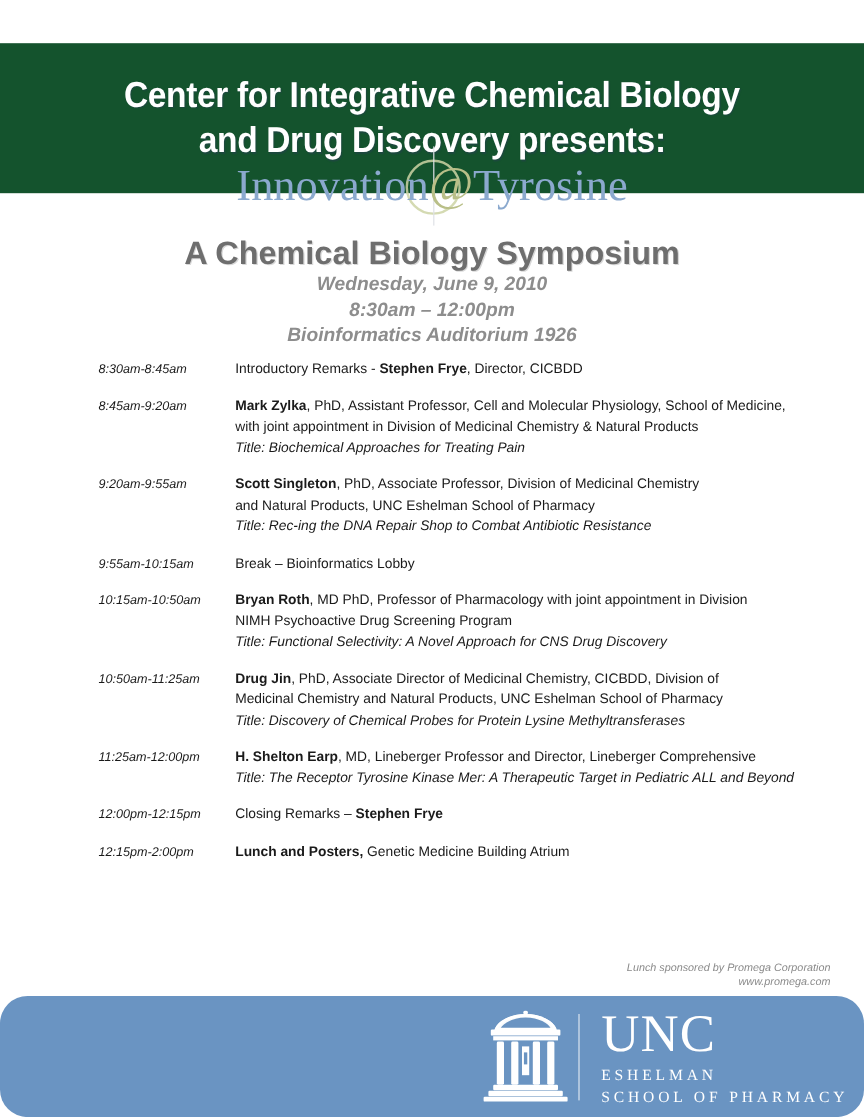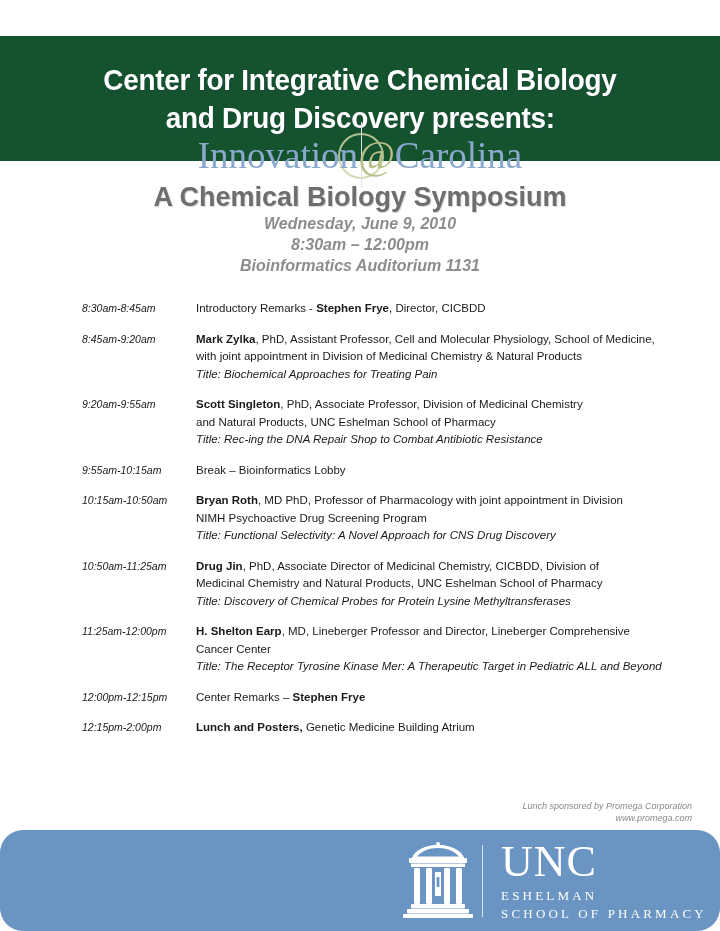--- a/index.html
+++ b/index.html
@@ -95,21 +95,21 @@
     background: #dfe2e6;
     margin-left: 1px;
     z-index: 1;
   }
   .symposium {
     font-family: "Liberation Sans", sans-serif;
     font-weight: bold;
     font-size: 27px;
     color: #6e6e6e;
     line-height: 32px;
-    margin-top: 2px;
+    margin-top: 16px;
     text-shadow: 1px 1px 0px rgba(190,190,190,0.6);
   }
   .subline {
     font-family: "Liberation Sans", sans-serif;
     font-style: italic;
     font-weight: bold;
     font-size: 16px;
     color: #8d8d8d;
     line-height: 21px;
   }
@@ -210,27 +210,27 @@
 <div class="header-band">
   <div class="header-line">Center for Integrative Chemical Biology</div>
   <div class="header-line">and Drug Discovery presents:</div>
 </div>
 
 <div class="title-block">
 
   <div class="logo-wrap">
     <div class="logo-ring"></div>
     <div class="logo-vline"></div>
-    <div class="logo-text"><span>Innovation</span><span class="logo-at">@</span><span>Carolina</span></div>
+    <div class="logo-text"><span>Innovation</span><span class="logo-at">@</span><span>Tyrosine</span></div>
   </div>
 
   <div class="symposium">A Chemical Biology Symposium</div>
   <div class="subline">Wednesday, June 9, 2010</div>
   <div class="subline">8:30am – 12:00pm</div>
-  <div class="subline">Bioinformatics Auditorium 1131</div>
+  <div class="subline">Bioinformatics Auditorium 1926</div>
 </div>
 
 <div class="schedule" id="schedule">
     <div class="row">
       <div class="time">8:30am-8:45am</div>
       <div class="desc">
         <span class="ln"><span>Introductory Remarks - </span><b>Stephen Frye</b><span>, Director, CICBDD</span></span>
       </div>
     </div>
     <div class="row">
@@ -268,28 +268,27 @@
       <div class="desc">
         <span class="ln"><b>Drug Jin</b><span>, PhD, Associate Director of Medicinal Chemistry, CICBDD, Division of</span></span>
         <span class="ln"><span>Medicinal Chemistry and Natural Products, UNC Eshelman School of Pharmacy</span></span>
         <span class="ln"><span class="ital">Title:  Discovery of Chemical Probes for Protein Lysine Methyltransferases</span></span>
       </div>
     </div>
     <div class="row">
       <div class="time">11:25am-12:00pm</div>
       <div class="desc">
         <span class="ln"><b>H. Shelton Earp</b><span>, MD, Lineberger Professor and Director, Lineberger Comprehensive</span></span>
-        <span class="ln"><span> Cancer Center</span></span>
         <span class="ln"><span class="ital">Title: The Receptor Tyrosine Kinase Mer: A Therapeutic Target in Pediatric ALL and Beyond</span></span>
       </div>
     </div>
     <div class="row">
       <div class="time">12:00pm-12:15pm</div>
       <div class="desc">
-        <span class="ln"><span>Center Remarks – </span><b>Stephen Frye</b></span>
+        <span class="ln"><span>Closing Remarks – </span><b>Stephen Frye</b></span>
       </div>
     </div>
     <div class="row">
       <div class="time">12:15pm-2:00pm</div>
       <div class="desc">
         <span class="ln"><b>Lunch and Posters,</b><span> Genetic Medicine Building Atrium</span></span>
       </div>
     </div>
   </div>
 

